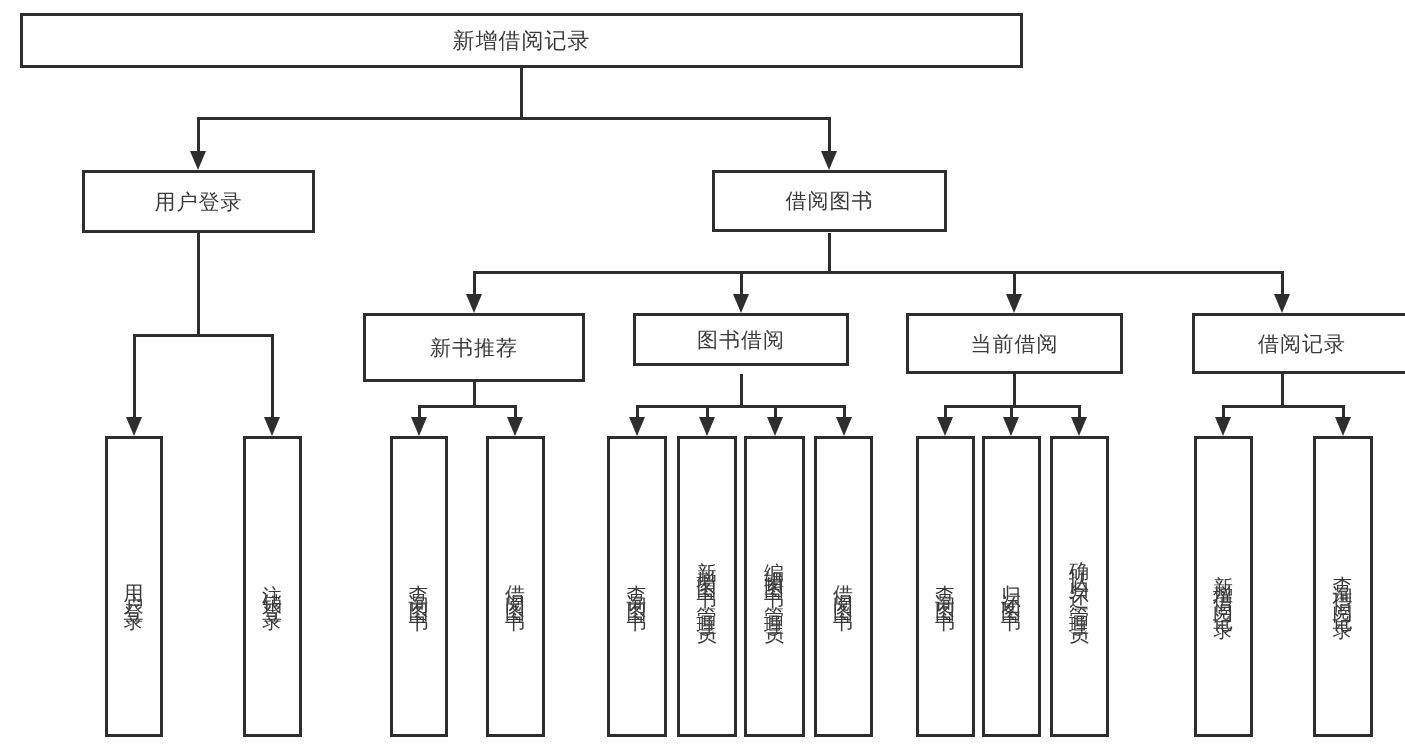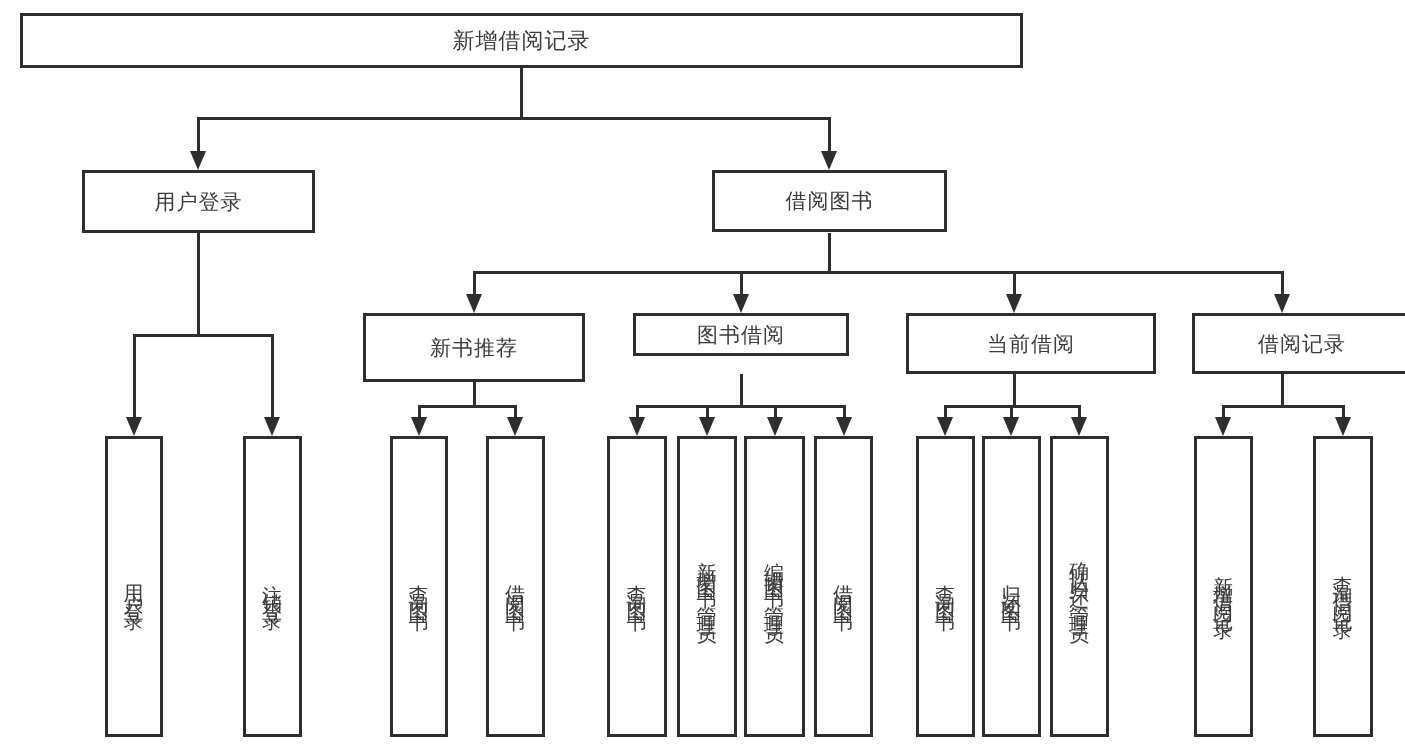--- a/index.html
+++ b/index.html
@@ -17,22 +17,22 @@
     border:3px solid var(--line,#2e2e2e);
     background:#fff;
     display:flex;align-items:center;justify-content:center;
     z-index:2;
   }
   .hnode{font-size:21px;letter-spacing:1px;}
   #n-root{left:20px;top:13px;width:1003px;height:55px;font-size:22px;}
   #n-user{left:82px;top:170px;width:233px;height:63px;}
   #n-book{left:712px;top:170px;width:235px;height:62px;}
   #n-s0{left:363px;top:313px;width:222px;height:69px;}
-  #n-s1{left:633px;top:313px;width:216px;height:43px;}
-  #n-s2{left:906px;top:313px;width:250px;height:61px;}
+  #n-s1{left:633px;top:313px;width:216px;height:53px;}
+  #n-s2{left:906px;top:313px;width:217px;height:61px;}
   #n-s3{left:1172px;top:313px;width:220px;height:61px;margin-left:20px;}
   .leaf{top:436px;height:301px;}
   #n-u0{left:105px;width:58px;}
   #n-u1{left:243px;width:59px;}
   #n-s0c0{left:390px;width:58px;}
   #n-s0c1{left:486px;width:59px;}
   #n-s1c0{left:607px;width:60px;}
   #n-s1c1{left:677px;width:60px;}
   #n-s1c2{left:744px;width:61px;}
   #n-s1c3{left:814px;width:59px;}

